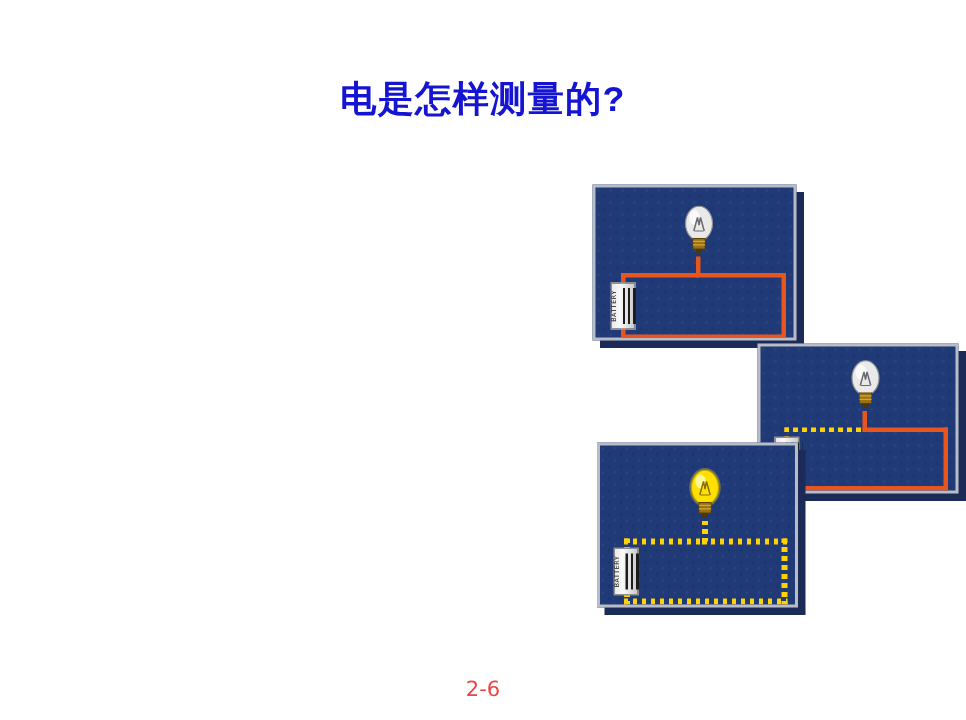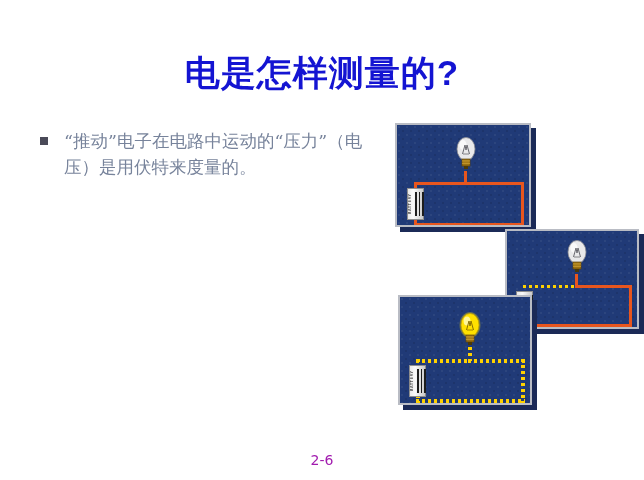--- a/index.html
+++ b/index.html
@@ -16,23 +16,23 @@
   }
 
   
   #slide-title {
     position: absolute;
     left: 0;
     top: 50px;
     width: 644px;
     text-align: center;
     color: #1414d2;
-    font-family: Liberation Sans, sans-serif;
+    font-family: Liberation Mono, monospace;
     font-weight: bold;
-    font-size: 35px;
+    font-size: 24px;
     letter-spacing: 1px;
     white-space: nowrap;
   }
 
   
   #bullet-list {
     position: absolute;
     left: 40px;
     top: 128px;
     width: 345px;
@@ -60,21 +60,21 @@
     flex: 1 1 auto;
   }
 
   
   #page-number {
     position: absolute;
     left: 0;
     top: 452px;
     width: 644px;
     text-align: center;
-    color: #a21caf;
+    color: #ef4444;
     font-family: "DejaVu Sans", "Liberation Sans", sans-serif;
     font-size: 14px;
   }
 
   
   #circuit-stack {
     position: absolute;
     left: 390px;
     top: 118px;
     width: 254px;
@@ -155,24 +155,20 @@
   }
   .bulb svg { display: block; }
 </style>
 </head>
 <body>
 
 <div id="slide-title">电是怎样测量的?</div>
 
 <div id="bullet-list">
 
-  <div class="bullet-row">
-    <span class="bullet-marker"></span>
-    <span class="bullet-text">“推动”电子在电路中运动的“压力”（电压）是用伏特来度量的。</span>
-  </div>
 
 
 
 </div>
 
 <div id="circuit-stack">
 
   <div class="circuit-shadow" style="left:10px; top:10px; width:136px; height:104px;"></div>
   <div class="circuit-panel" style="left:5px; top:5px; width:136px; height:104px;">
 

